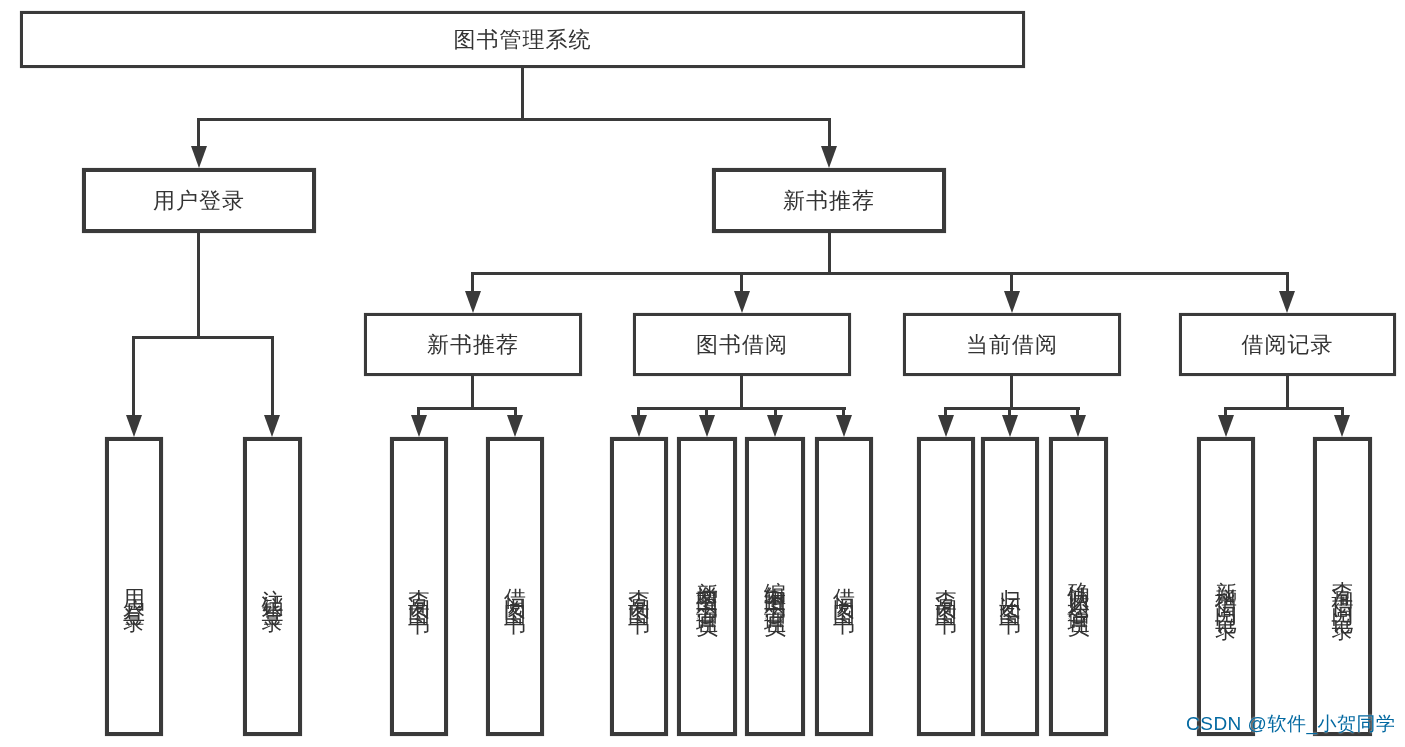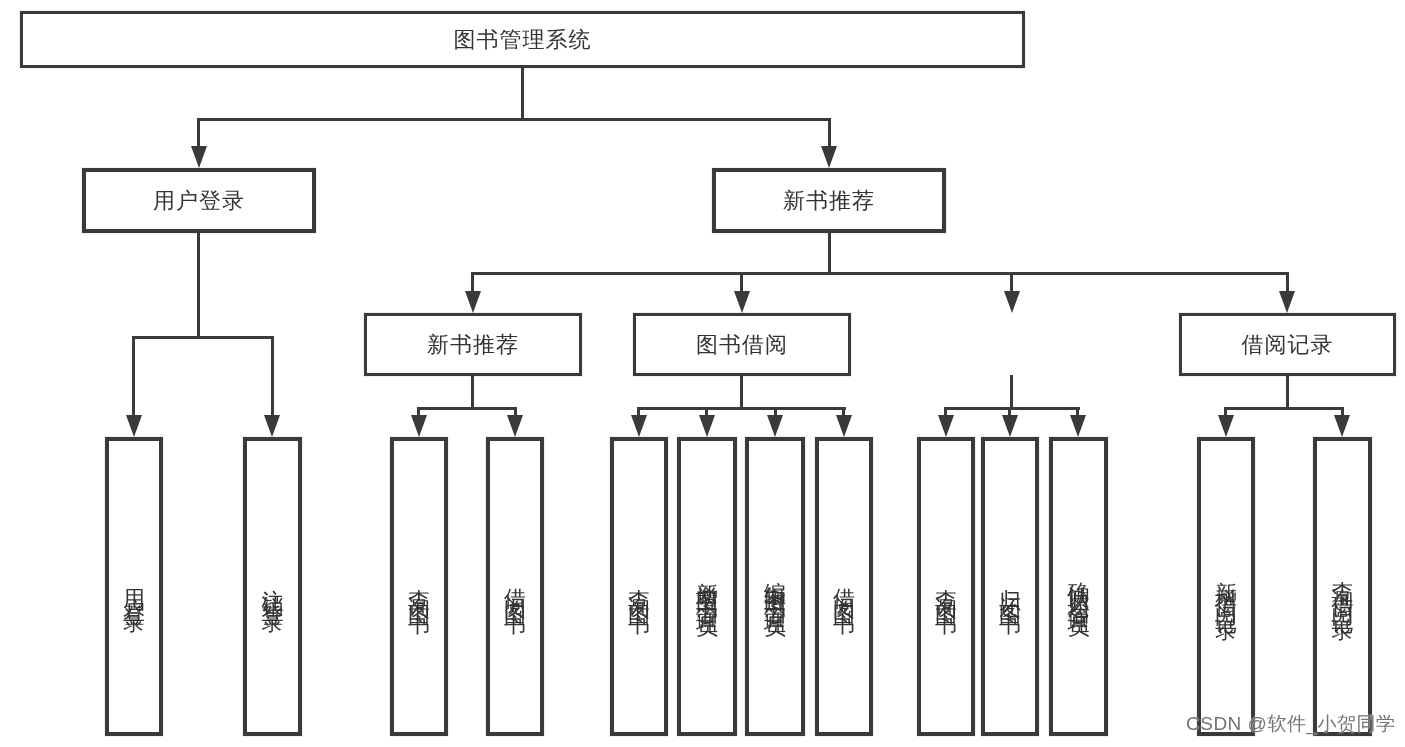--- a/index.html
+++ b/index.html
@@ -55,21 +55,21 @@
     height: 0;
     border-left: 8px solid transparent;
     border-right: 8px solid transparent;
     border-top: 22px solid #3a3a3a;
   }
   #watermark {
     position: absolute;
     left: 1186px;
     top: 711px;
     font-size: 19px;
-    color: #737373;
+    color: #0369a1;
     letter-spacing: 0.5px;
     text-shadow: 0 0 2px #ffffff;
     z-index: 10;
     white-space: nowrap;
   }
 </style>
 </head>
 <body>
 
 <div id="canvas">
@@ -109,20 +109,23 @@
   <div class="arrow" style="left:1004px; top:291px;"></div>
   <div class="vline" style="left:1286px; top:272px; height:22px;"></div>
   <div class="arrow" style="left:1279px; top:291px;"></div>
 
   <div class="box" style="left:364px; top:313px; width:218px; height:63px;">
     <span>新书推荐</span>
   </div>
   <div class="box" style="left:633px; top:313px; width:218px; height:63px;">
     <span>图书借阅</span>
   </div>
+  <div class="box" style="left:903px; top:313px; width:218px; height:63px;">
+    <span>当前借阅</span>
+  </div>
   <div class="box" style="left:1179px; top:313px; width:217px; height:63px;">
     <span>借阅记录</span>
   </div>
 
   <div class="vline" style="left:471px; top:375px; height:35px;"></div>
   <div class="hline" style="left:417px; top:407px; width:100px;"></div>
   <div class="vline" style="left:417px; top:407px; height:13px;"></div>
   <div class="arrow" style="left:411px; top:415px;"></div>
   <div class="vline" style="left:514px; top:407px; height:13px;"></div>
   <div class="arrow" style="left:507px; top:415px;"></div>

